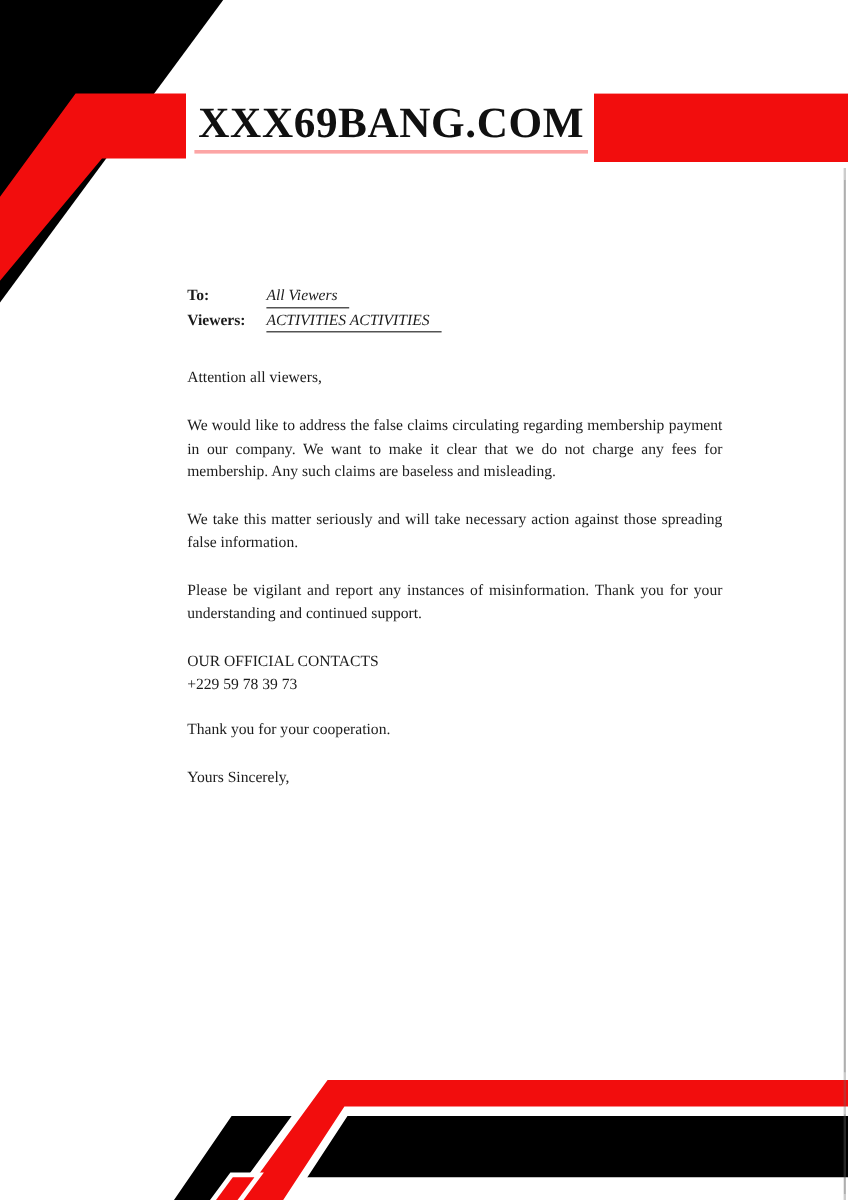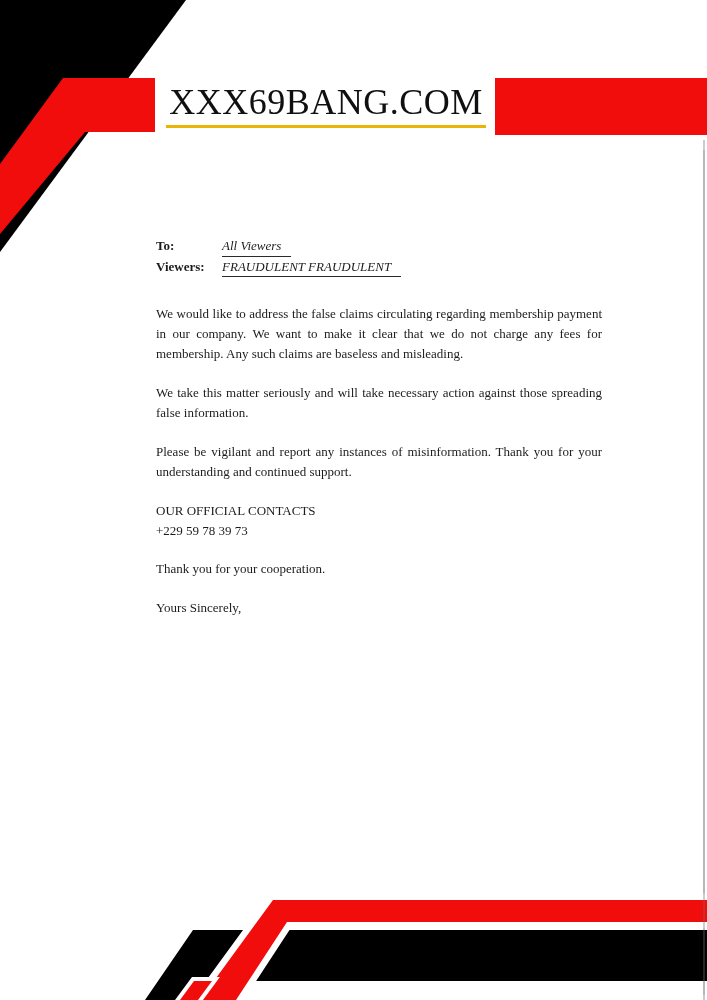--- a/index.html
+++ b/index.html
@@ -14,24 +14,24 @@
     position:absolute;left:0;top:0;width:707px;height:1000px;
     pointer-events:none;
   }
   .title-wrap{
     position:absolute;left:155px;top:74px;width:342px;height:60px;
     display:flex;align-items:center;justify-content:center;
   }
   .site-title{
     margin:0;
     font-size:36px;
-    font-weight:400;
+    font-weight:700;
     letter-spacing:0.5px;
     color:#101010;
-    border-bottom:3px solid #eab308;
+    border-bottom:3px solid #fca5a5;
     padding:0 3px 2px 3px;
     white-space:nowrap;
   }
   .letter{
     position:absolute;left:156px;top:236px;width:446px;
     font-size:13px;line-height:19.7px;color:#1c1c1c;
   }
   .meta-block{margin:0 0 27px 0;}
   .meta-row{display:flex;}
   .meta-label{width:66px;font-weight:700;flex:0 0 66px;}
@@ -76,24 +76,25 @@
 
 <div class="letter">
 
   <div class="meta-block">
     <div class="meta-row">
       <span class="meta-label">To:</span>
       <span class="meta-value">All Viewers</span>
     </div>
     <div class="meta-row">
       <span class="meta-label">Viewers:</span>
-      <span class="meta-value">FRAUDULENT FRAUDULENT</span>
+      <span class="meta-value">ACTIVITIES ACTIVITIES</span>
     </div>
   </div>
 
+  <p>Attention all viewers,</p>
 
   <p class="just">We would like to address the false claims circulating regarding membership payment in our company. We want to make it clear that we do not charge any fees for membership. Any such claims are baseless and misleading.</p>
   <p class="just">We take this matter seriously and will take necessary action against those spreading false information.</p>
   <p class="just">Please be vigilant and report any instances of misinformation. Thank you for your understanding and continued support.</p>
 
   <p style="margin-bottom:18px;">
     <span>OUR OFFICIAL CONTACTS</span><br>
     <span>+229 59 78 39 73</span><br>
   </p>
 

